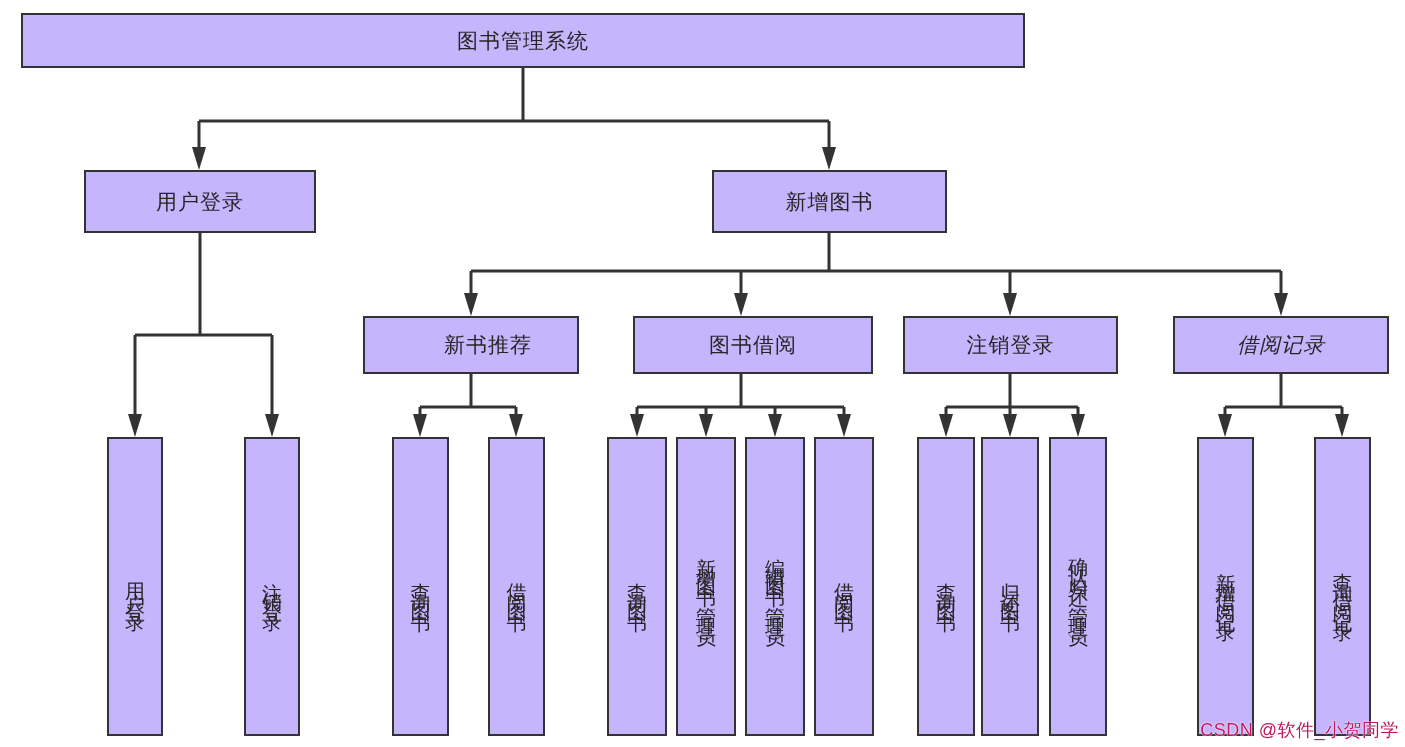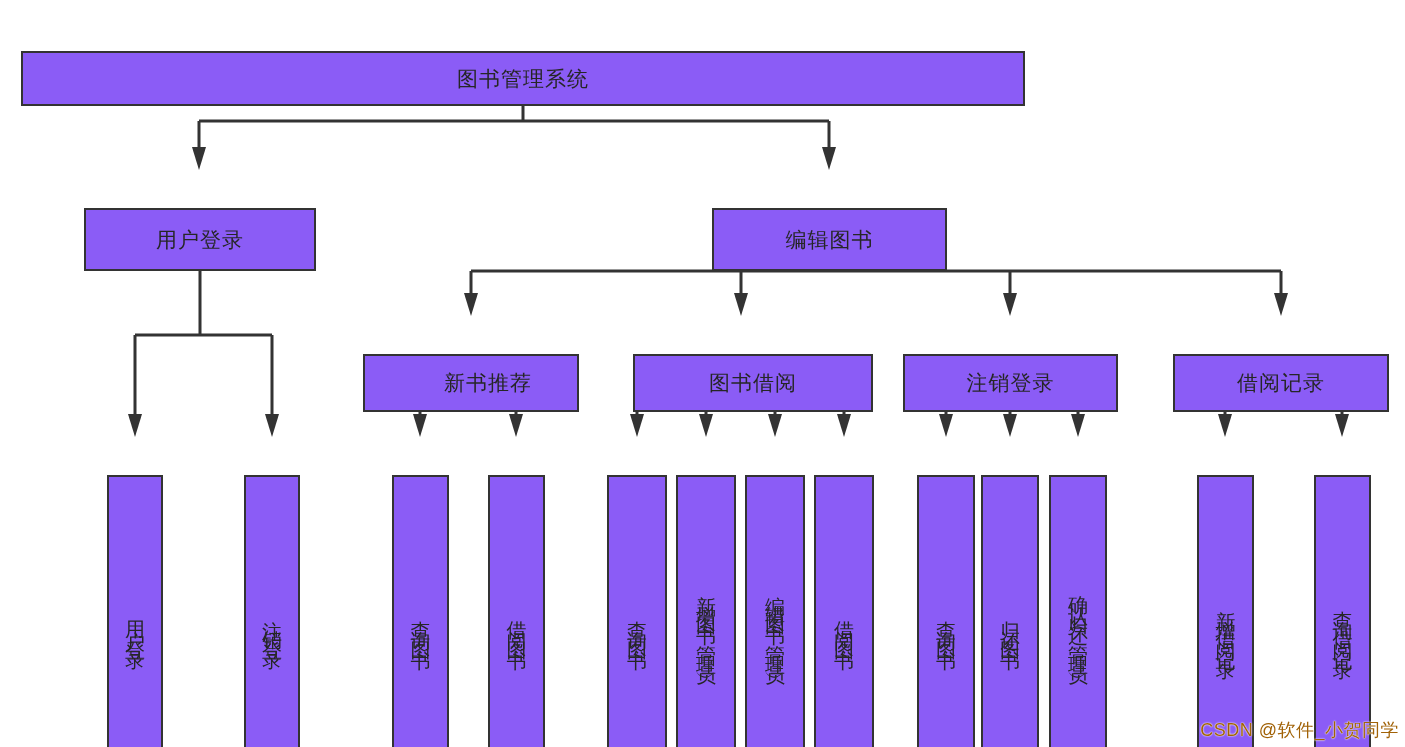--- a/index.html
+++ b/index.html
@@ -29,27 +29,26 @@
     stroke-width: 3;
     fill: none;
   }
   svg.edges polygon {
     fill: #333333;
     stroke: none;
   }
   .node {
     position: absolute;
     box-sizing: border-box;
-    background: #8b5cf6;
+    background: #c4b5fd;
     border: 2.5px solid #333333;
     display: flex;
     align-items: center;
     justify-content: center;
     z-index: 2;
-    margin-top: 38px;
   }
   .node.h span {
     font-size: 21px;
     letter-spacing: 1px;
     white-space: nowrap;
     color: #262626;
   }
   .node.v span {
     writing-mode: vertical-rl;
     text-orientation: mixed;
@@ -58,21 +57,21 @@
     line-height: 1.35;
     white-space: nowrap;
     color: #262626;
   }
   .watermark {
     position: absolute;
     right: 6px;
     bottom: 5px;
     font-size: 18px;
     letter-spacing: 0.5px;
-    color: #a16207;
+    color: #be185d;
     text-shadow: 0 0 2px #ffffff, 0 0 1px #ffffff;
     z-index: 5;
     white-space: nowrap;
   }
 </style>
 </head>
 <body>
 
 <div class="canvas">
 
@@ -113,33 +112,33 @@
   </svg>
 
   <div class="node h" style="left:21px; top:13px; width:1004px; height:55px;">
     <span>图书管理系统</span>
   </div>
 
   <div class="node h" style="left:84px; top:170px; width:232px; height:63px;">
     <span>用户登录</span>
   </div>
   <div class="node h" style="left:712px; top:170px; width:235px; height:63px;">
-    <span>编辑图书</span>
+    <span>新增图书</span>
   </div>
 
   <div class="node h" style="left:363px; top:316px; width:216px; height:58px;padding-left:34px;">
     <span>新书推荐</span>
   </div>
   <div class="node h" style="left:633px; top:316px; width:240px; height:58px;">
     <span>图书借阅</span>
   </div>
   <div class="node h" style="left:903px; top:316px; width:215px; height:58px;">
     <span>注销登录</span>
   </div>
-  <div class="node h" style="left:1173px; top:316px; width:216px; height:58px;">
+  <div class="node h" style="left:1173px; top:316px; width:216px; height:58px;font-style:italic;">
     <span>借阅记录</span>
   </div>
 
   <div class="node v" style="left:107px; top:437px; width:56px; height:299px;">
     <span>用户登录</span>
   </div>
   <div class="node v" style="left:244px; top:437px; width:56px; height:299px;">
     <span>注销登录</span>
   </div>
 

